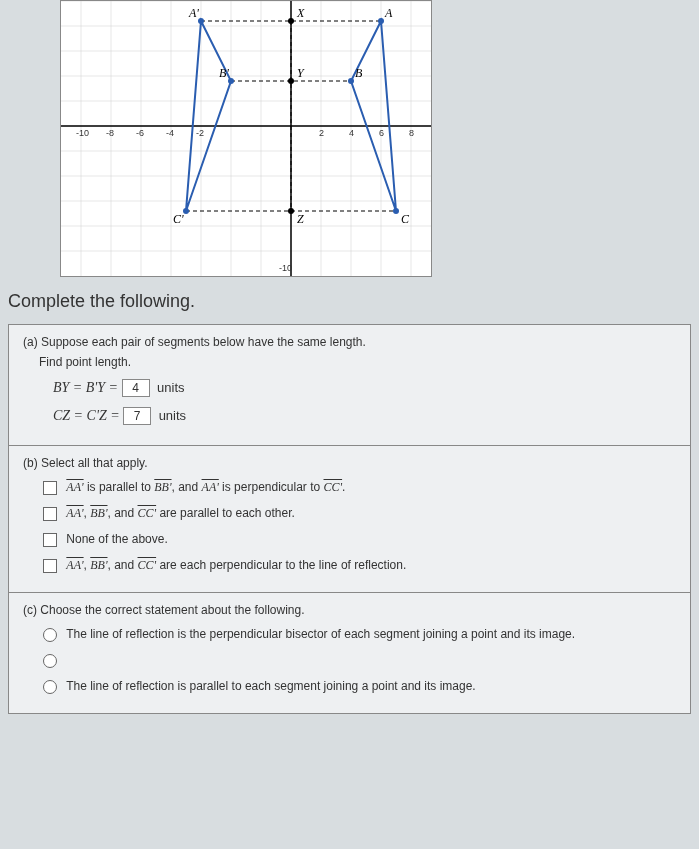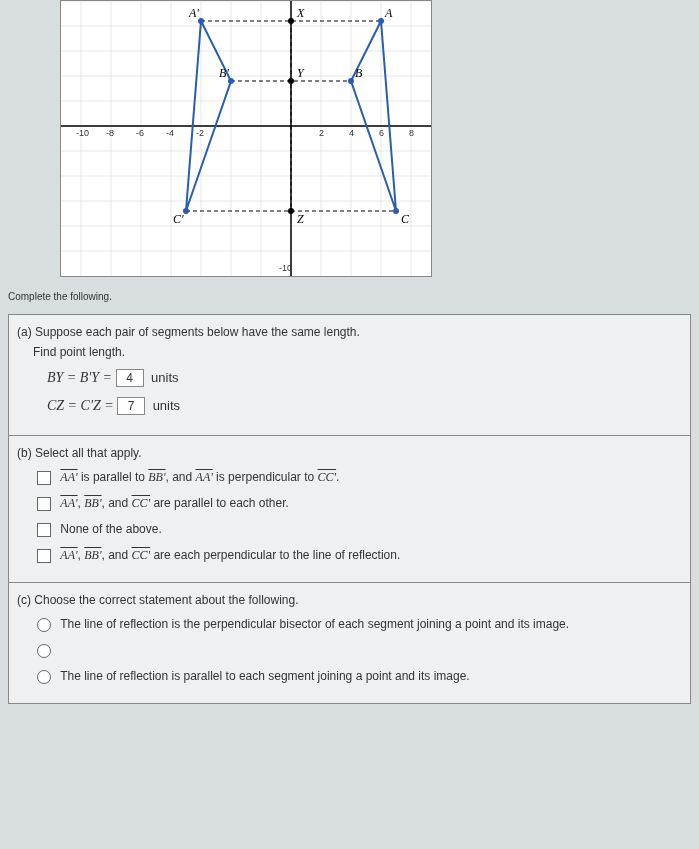--- a/index.html
+++ b/index.html
@@ -16,31 +16,31 @@
     border: 1px solid #888;
     width: 370px;
     height: 275px;
     margin: 0 0 10px 60px;
     position: relative;
     overflow: hidden;
   }
   .graph-container svg { width:100%; height:100%; }
   .instruction {
     padding: 4px 20px 8px 8px;
-    font-size: 10px;
+    font-size: 18px;
   }
   .problem-box {
     border: 1px solid #888;
     background: #eef0f2;
     margin: 4px 8px;
     overflow: hidden;
   }
   .section {
     border-bottom: 1px solid #888;
-    padding: 10px 8px;
+    padding: 10px 14px;
   }
   .section:last-child { border-bottom:none; }
   .subhead { font-size: 12px; margin-bottom: 8px; }
   .math-line {
     margin: 10px 0 10px 30px;
     font-family: 'Times New Roman', serif;
     font-style: italic;
     font-size: 14px;
   }
   .input-slot {

